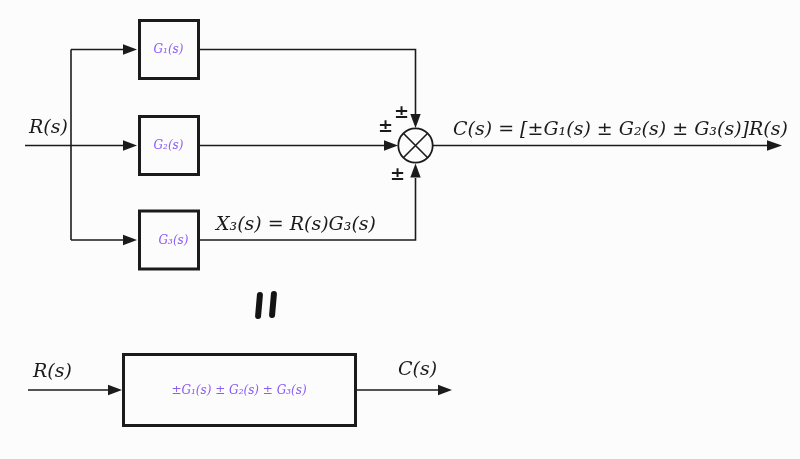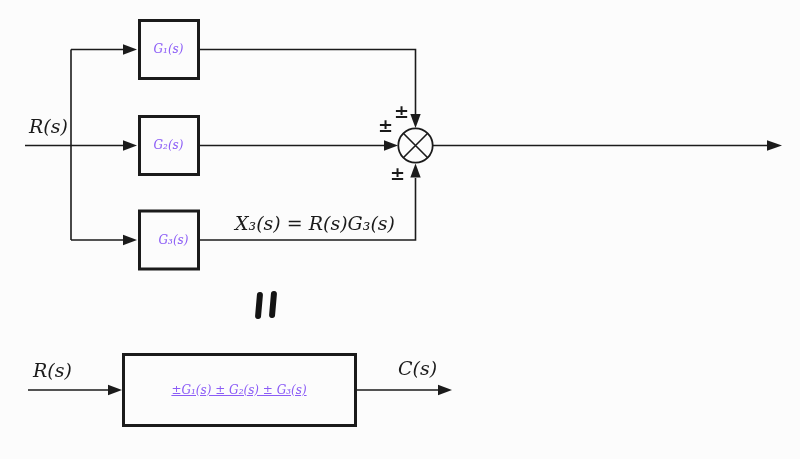--- a/index.html
+++ b/index.html
@@ -84,29 +84,30 @@
       <rect x="123.5" y="354.5" width="232" height="71"></rect>
     </g>
   </svg>
 
   <div class="lbl" style="left:29px;top:116px;">R(s)</div>
 
   <div class="block-lbl" style="left:139px;top:20px;width:59px;height:58px;">G₁(s)</div>
   <div class="block-lbl" style="left:139px;top:116px;width:59px;height:58px;">G₂(s)</div>
   <div class="block-lbl" style="left:144px;top:211px;width:59px;height:57px;">G₃(s)</div>
 
-  <div class="lbl" style="left:216px;top:213px;margin-left:19px;">X₃(s) = R(s)G₃(s)</div>
+  <div class="lbl" style="left:216px;top:213px;">X₃(s) = R(s)G₃(s)</div>
 
   <div class="sign" style="left:394px;top:103px;">±</div>
   <div class="sign" style="left:378px;top:117px;">±</div>
   <div class="sign" style="left:390px;top:165px;">±</div>
 
+  <div class="lbl" style="left:453px;top:118px;">C(s) = [±G₁(s) ± G₂(s) ± G₃(s)]R(s)</div>
 
   <div>
     <div class="equiv-stroke" style="left:256px;top:292px;"></div>
     <div class="equiv-stroke" style="left:269.5px;top:291px;"></div>
   </div>
 
   <div class="lbl" style="left:33px;top:360px;">R(s)</div>
-  <div class="block-lbl" style="left:123px;top:354px;width:232px;height:71px;text-decoration:underline;">±G₁(s) ± G₂(s) ± G₃(s)</div>
+  <div class="block-lbl" style="left:123px;top:354px;width:232px;height:71px;">±G₁(s) ± G₂(s) ± G₃(s)</div>
   <div class="lbl" style="left:398px;top:358px;">C(s)</div>
 
 </div>
 
 </body></html>

